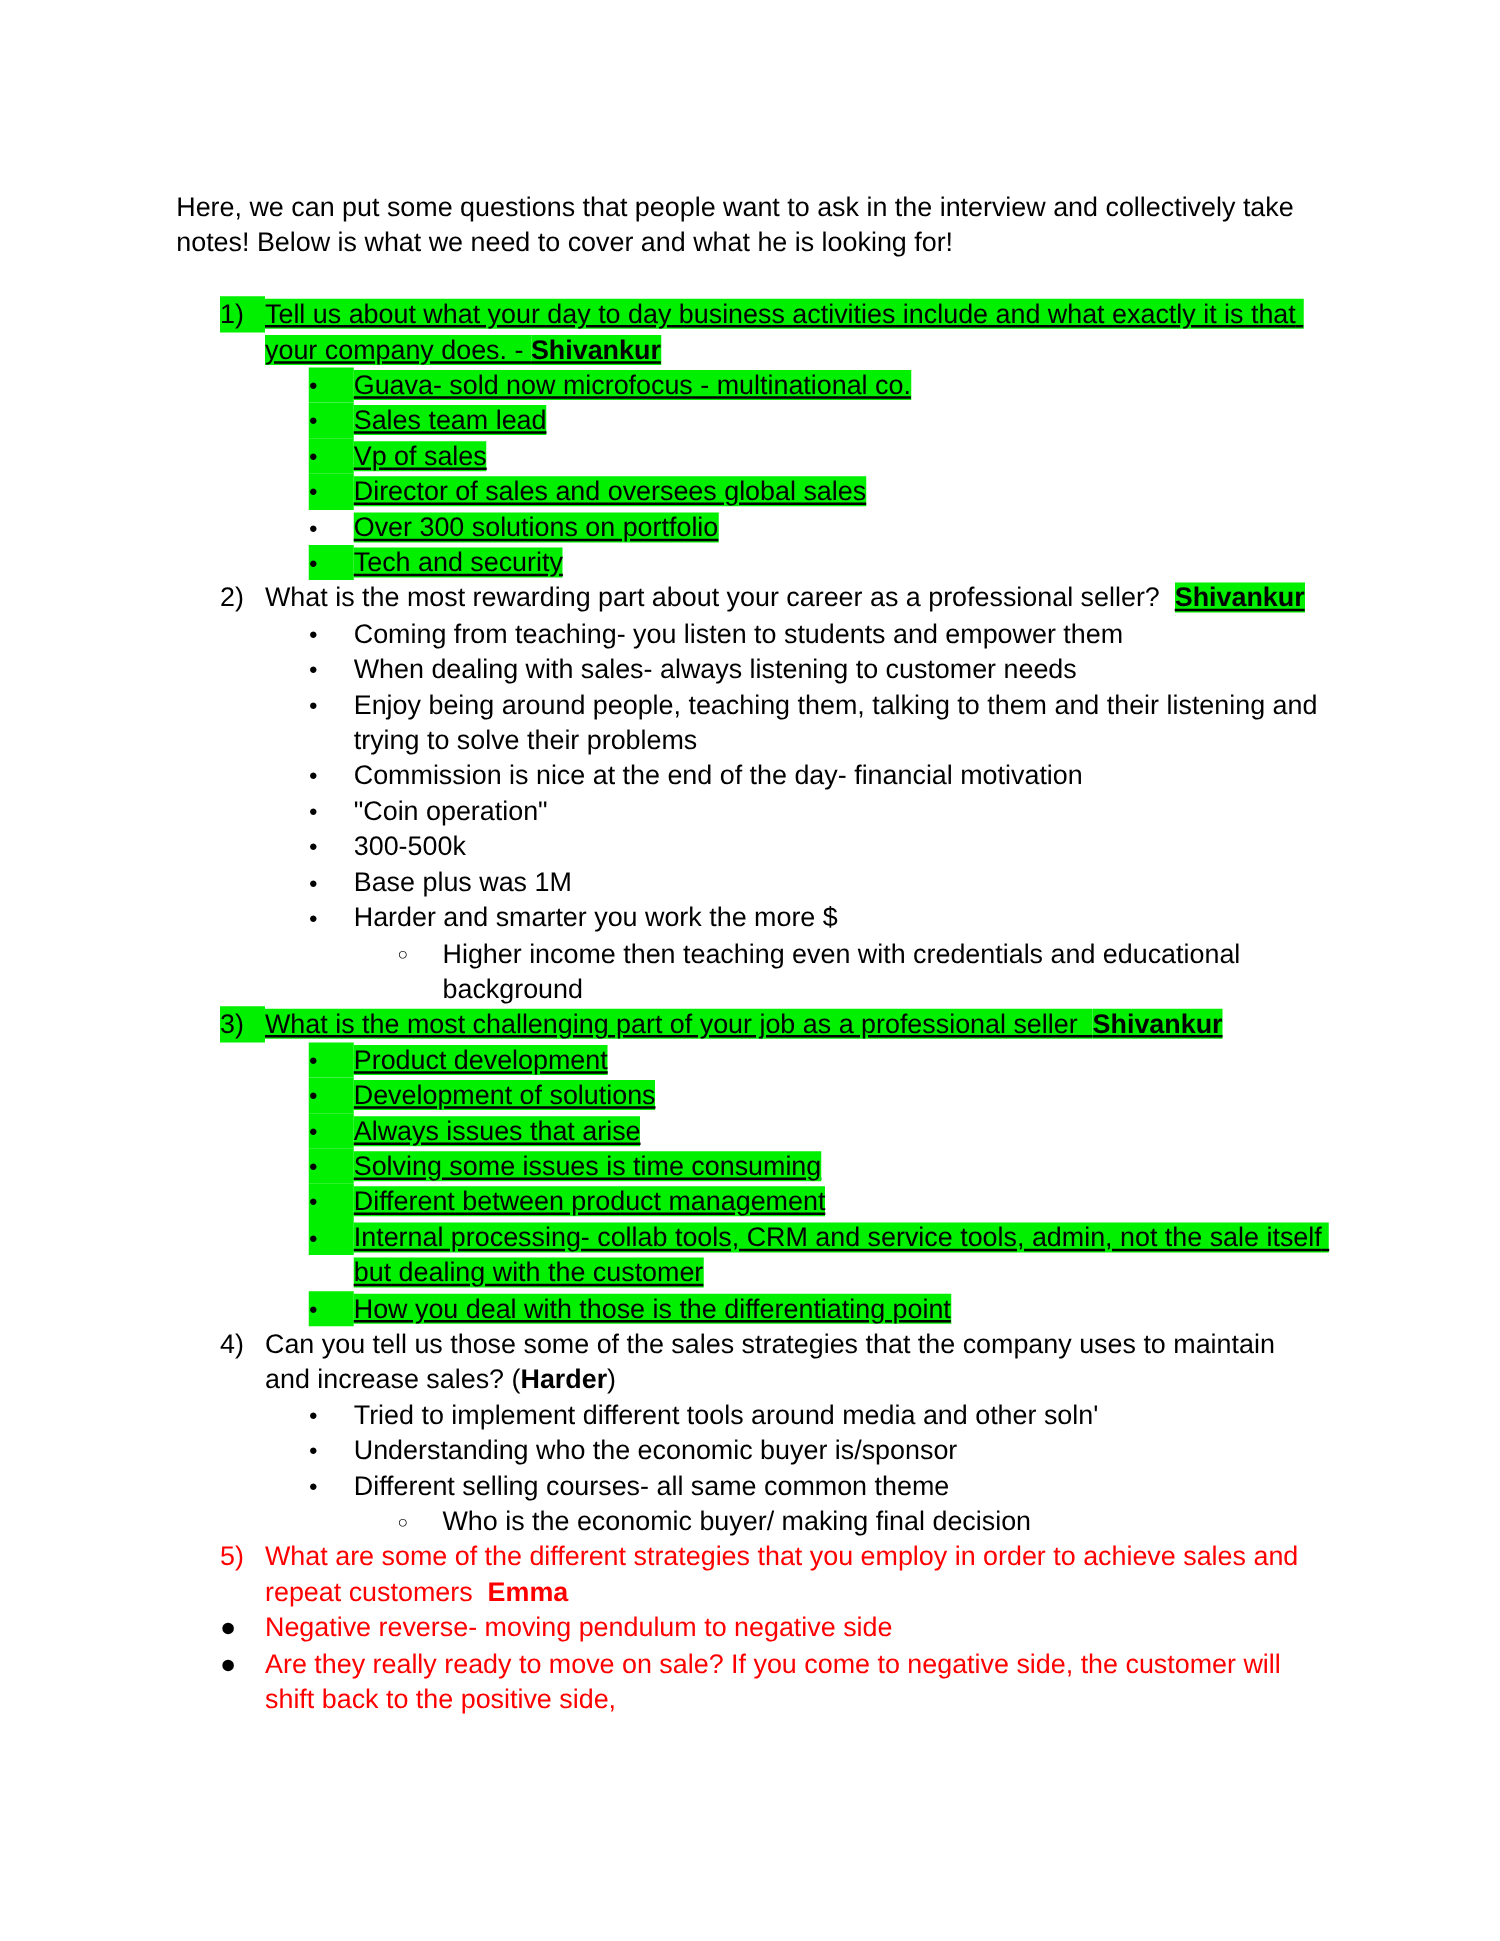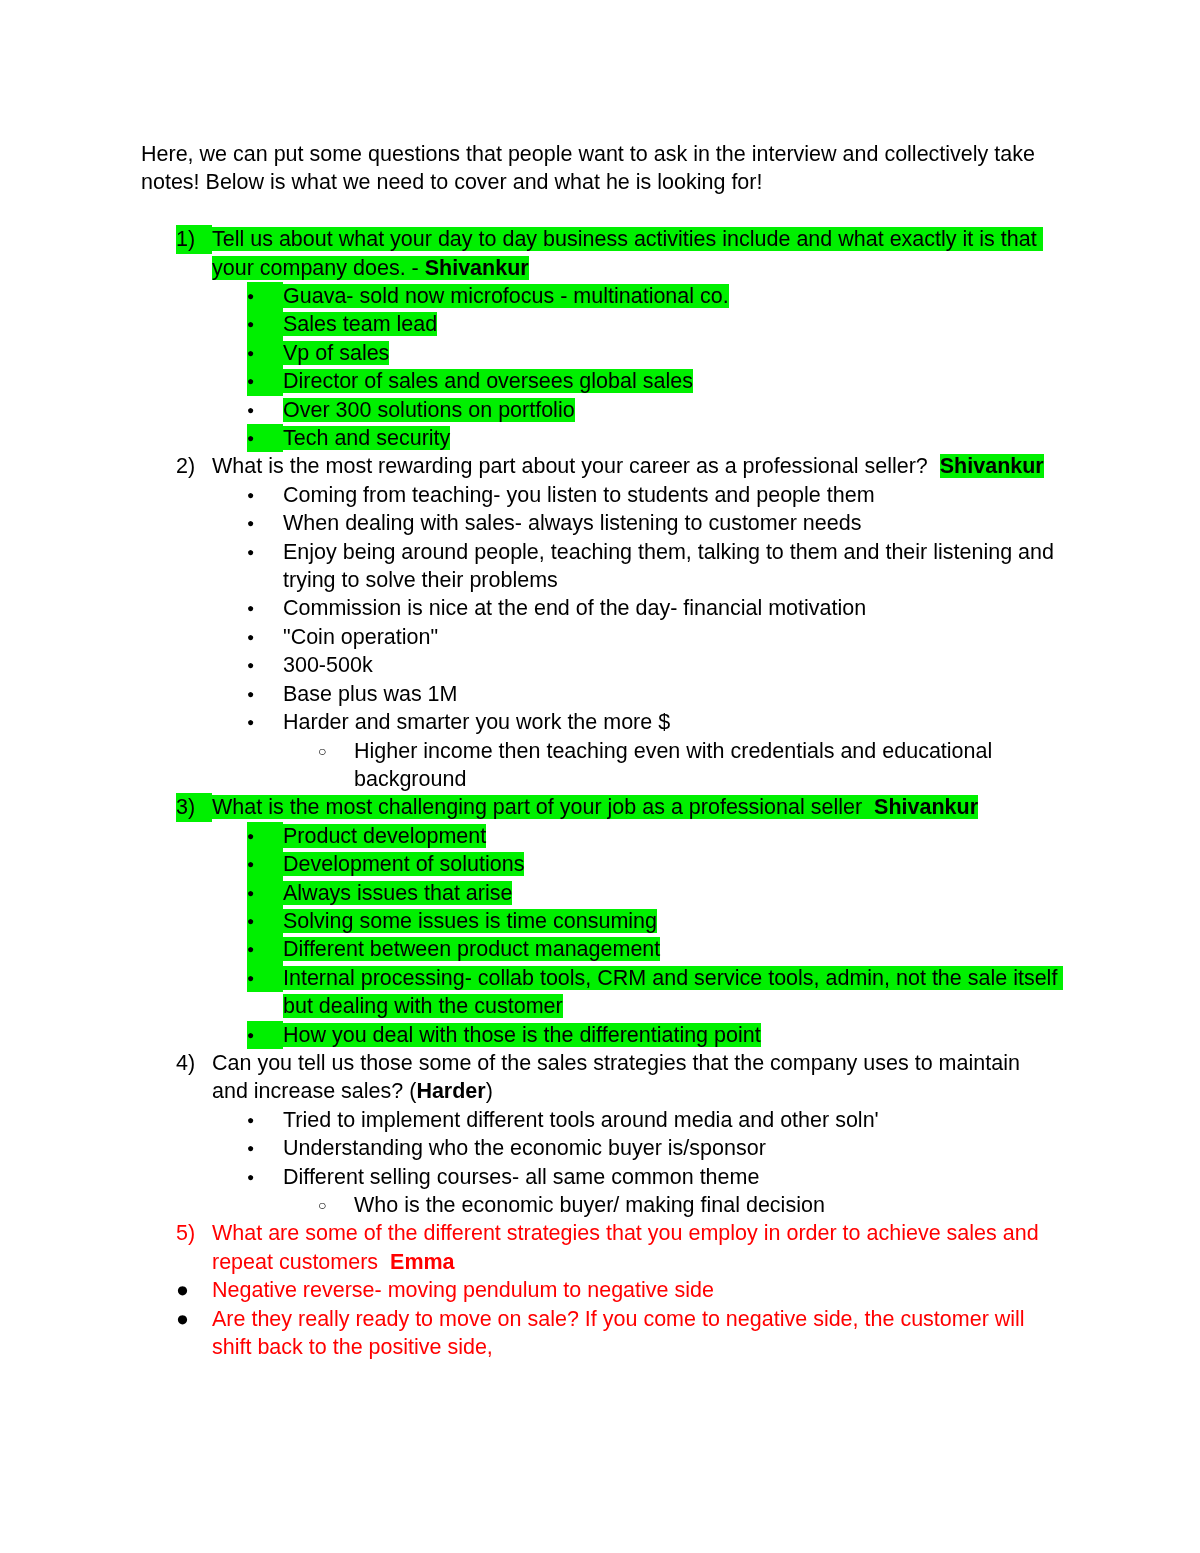--- a/index.html
+++ b/index.html
@@ -11,38 +11,38 @@
     font-size: 21.5px;
     line-height: 28.4px;
     color: var(--text, #000);
     box-sizing: border-box;
   }
   .page {
     padding: 140px 141px 0 141px;
     box-sizing: border-box;
     width: 1200px;
   }
-  .para { white-space: pre-wrap; }
+  .para { white-space: pre-wrap; margin-top: 12px; }
   .blank-line { height: 28.4px; }
   .doc-list { }
   .li { display: flex; align-items: flex-start; }
   .li .marker {
     flex: 0 0 36px;
     width: 36px;
     white-space: pre;
     line-height: inherit;
   }
   .lvl1 { margin-left: 35px; }
   .lvl2 { margin-left: 106px; }
   .lvl3 { margin-left: 177px; }
   .lvl2 .marker { font-size: 12px; }
   .lvl3 .marker { font-size: 14px; }
   .li .content { flex: 1 1 auto; white-space: pre-wrap; }
   .mhl { background: var(--hl, #00f000); }
-  span.hl { background: var(--hl, #00f000); }
+  span.hl { background: var(--hl, #00f000); text-decoration: underline; }
   .b { font-weight: bold; }
   .red { color: var(--red, #ff0000); }
 </style>
 </head>
 <body style="background: rgb(255, 255, 255);">
 
 <div class="page">
   <div class="para">Here, we can put some questions that people want to ask in the interview and collectively take notes! Below is what we need to cover and what he is looking for!</div>
   <div class="blank-line"></div>
   <div class="doc-list" id="doc-list">
@@ -73,21 +73,21 @@
       <div class="li lvl2">
         <span class="marker mhl">●</span>
         <span class="content"><span class="hl">Tech and security</span></span>
       </div>
       <div class="li lvl1">
         <span class="marker">2)</span>
         <span class="content"><span>What is the most rewarding part about your career as a professional seller?  </span><span class="b hl">Shivankur</span></span>
       </div>
       <div class="li lvl2">
         <span class="marker">●</span>
-        <span class="content"><span>Coming from teaching- you listen to students and people them</span></span>
+        <span class="content"><span>Coming from teaching- you listen to students and empower them</span></span>
       </div>
       <div class="li lvl2">
         <span class="marker">●</span>
         <span class="content"><span>When dealing with sales- always listening to customer needs</span></span>
       </div>
       <div class="li lvl2">
         <span class="marker">●</span>
         <span class="content"><span>Enjoy being around people, teaching them, talking to them and their listening and trying to solve their problems</span></span>
       </div>
       <div class="li lvl2">

